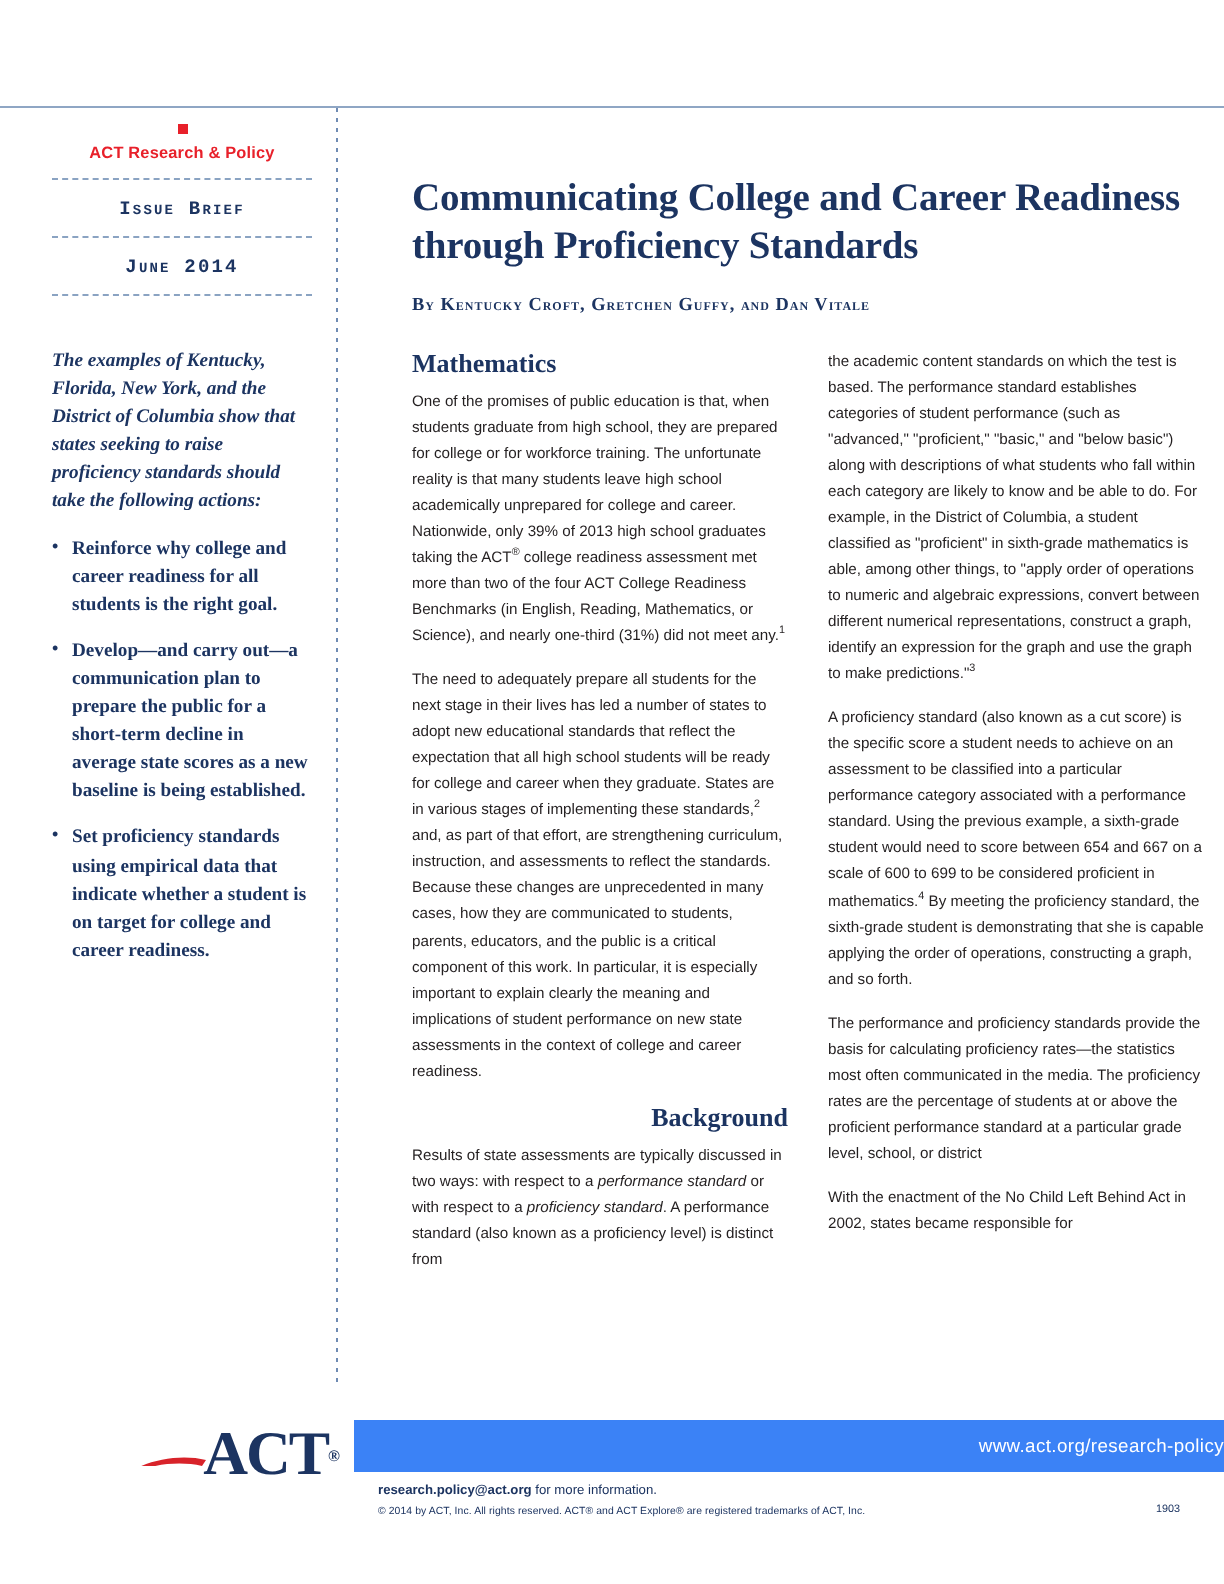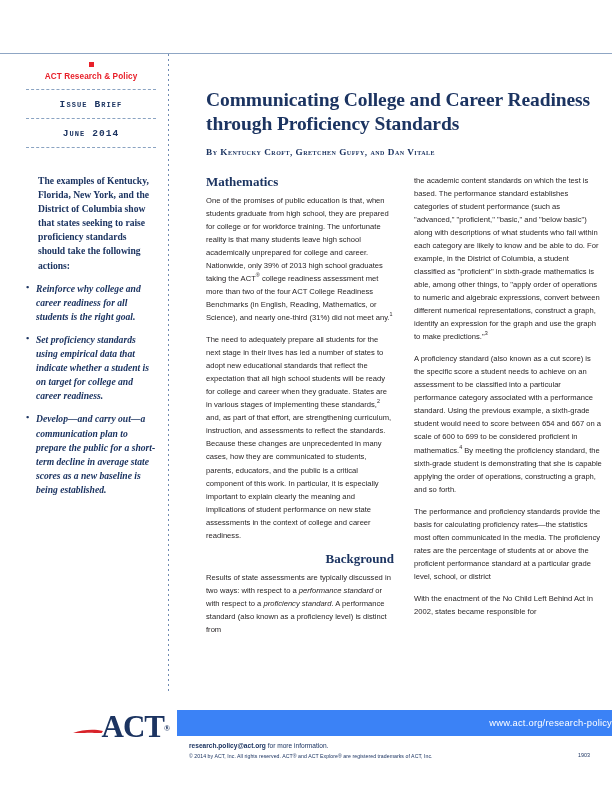--- a/index.html
+++ b/index.html
@@ -85,33 +85,33 @@
   }
   .rail-callout {
     margin-top: 26px;
     font-family: "Liberation Serif", serif;
     font-weight: bold;
     font-size: 9.6px;
     line-height: 1.47;
     color: #1c3461;
   }
   .rail-callout p {
-    margin: 0 0 9px 12px;
+    margin: 0 0 9px 0;
+    font-style: italic;
   }
   .rail-list {
     margin: 0;
     padding: 0;
     list-style: none;
   }
   .rail-list li {
     position: relative;
     padding-left: 10px;
     margin-bottom: 9px;
     line-height: 1.47;
-    font-style: italic;
   }
   .rail-list li::before {
     content: "•";
     position: absolute;
     left: 0;
     top: -1px;
     font-size: 9px;
   }
 
   
@@ -272,22 +272,22 @@
     <div class="rail-rule"></div>
     <div class="rail-label">Issue Brief</div>
     <div class="rail-rule"></div>
     <div class="rail-label">June 2014</div>
     <div class="rail-rule"></div>
 
     <div class="rail-callout">
       <p>The examples of Kentucky, Florida, New York, and the District of Columbia show that states seeking to raise proficiency standards should take the following actions:</p>
       <ul class="rail-list">
         <li>Reinforce why college and career readiness for all students is the right goal.</li>
+        <li>Develop—and carry out—a communication plan to prepare the public for a short-term decline in average state scores as a new baseline is being established.</li>
         <li>Set proficiency standards using empirical data that indicate whether a student is on target for college and career readiness.</li>
-        <li>Develop—and carry out—a communication plan to prepare the public for a short-term decline in average state scores as a new baseline is being established.</li>
       </ul>
     </div>
   </div>
 
   <div class="main">
 
     <h1 class="doc-title">Communicating College and Career Readiness through Proficiency Standards</h1>
     <div class="byline">By Kentucky Croft, Gretchen Guffy, and Dan Vitale</div>
 
     <div class="cols">

